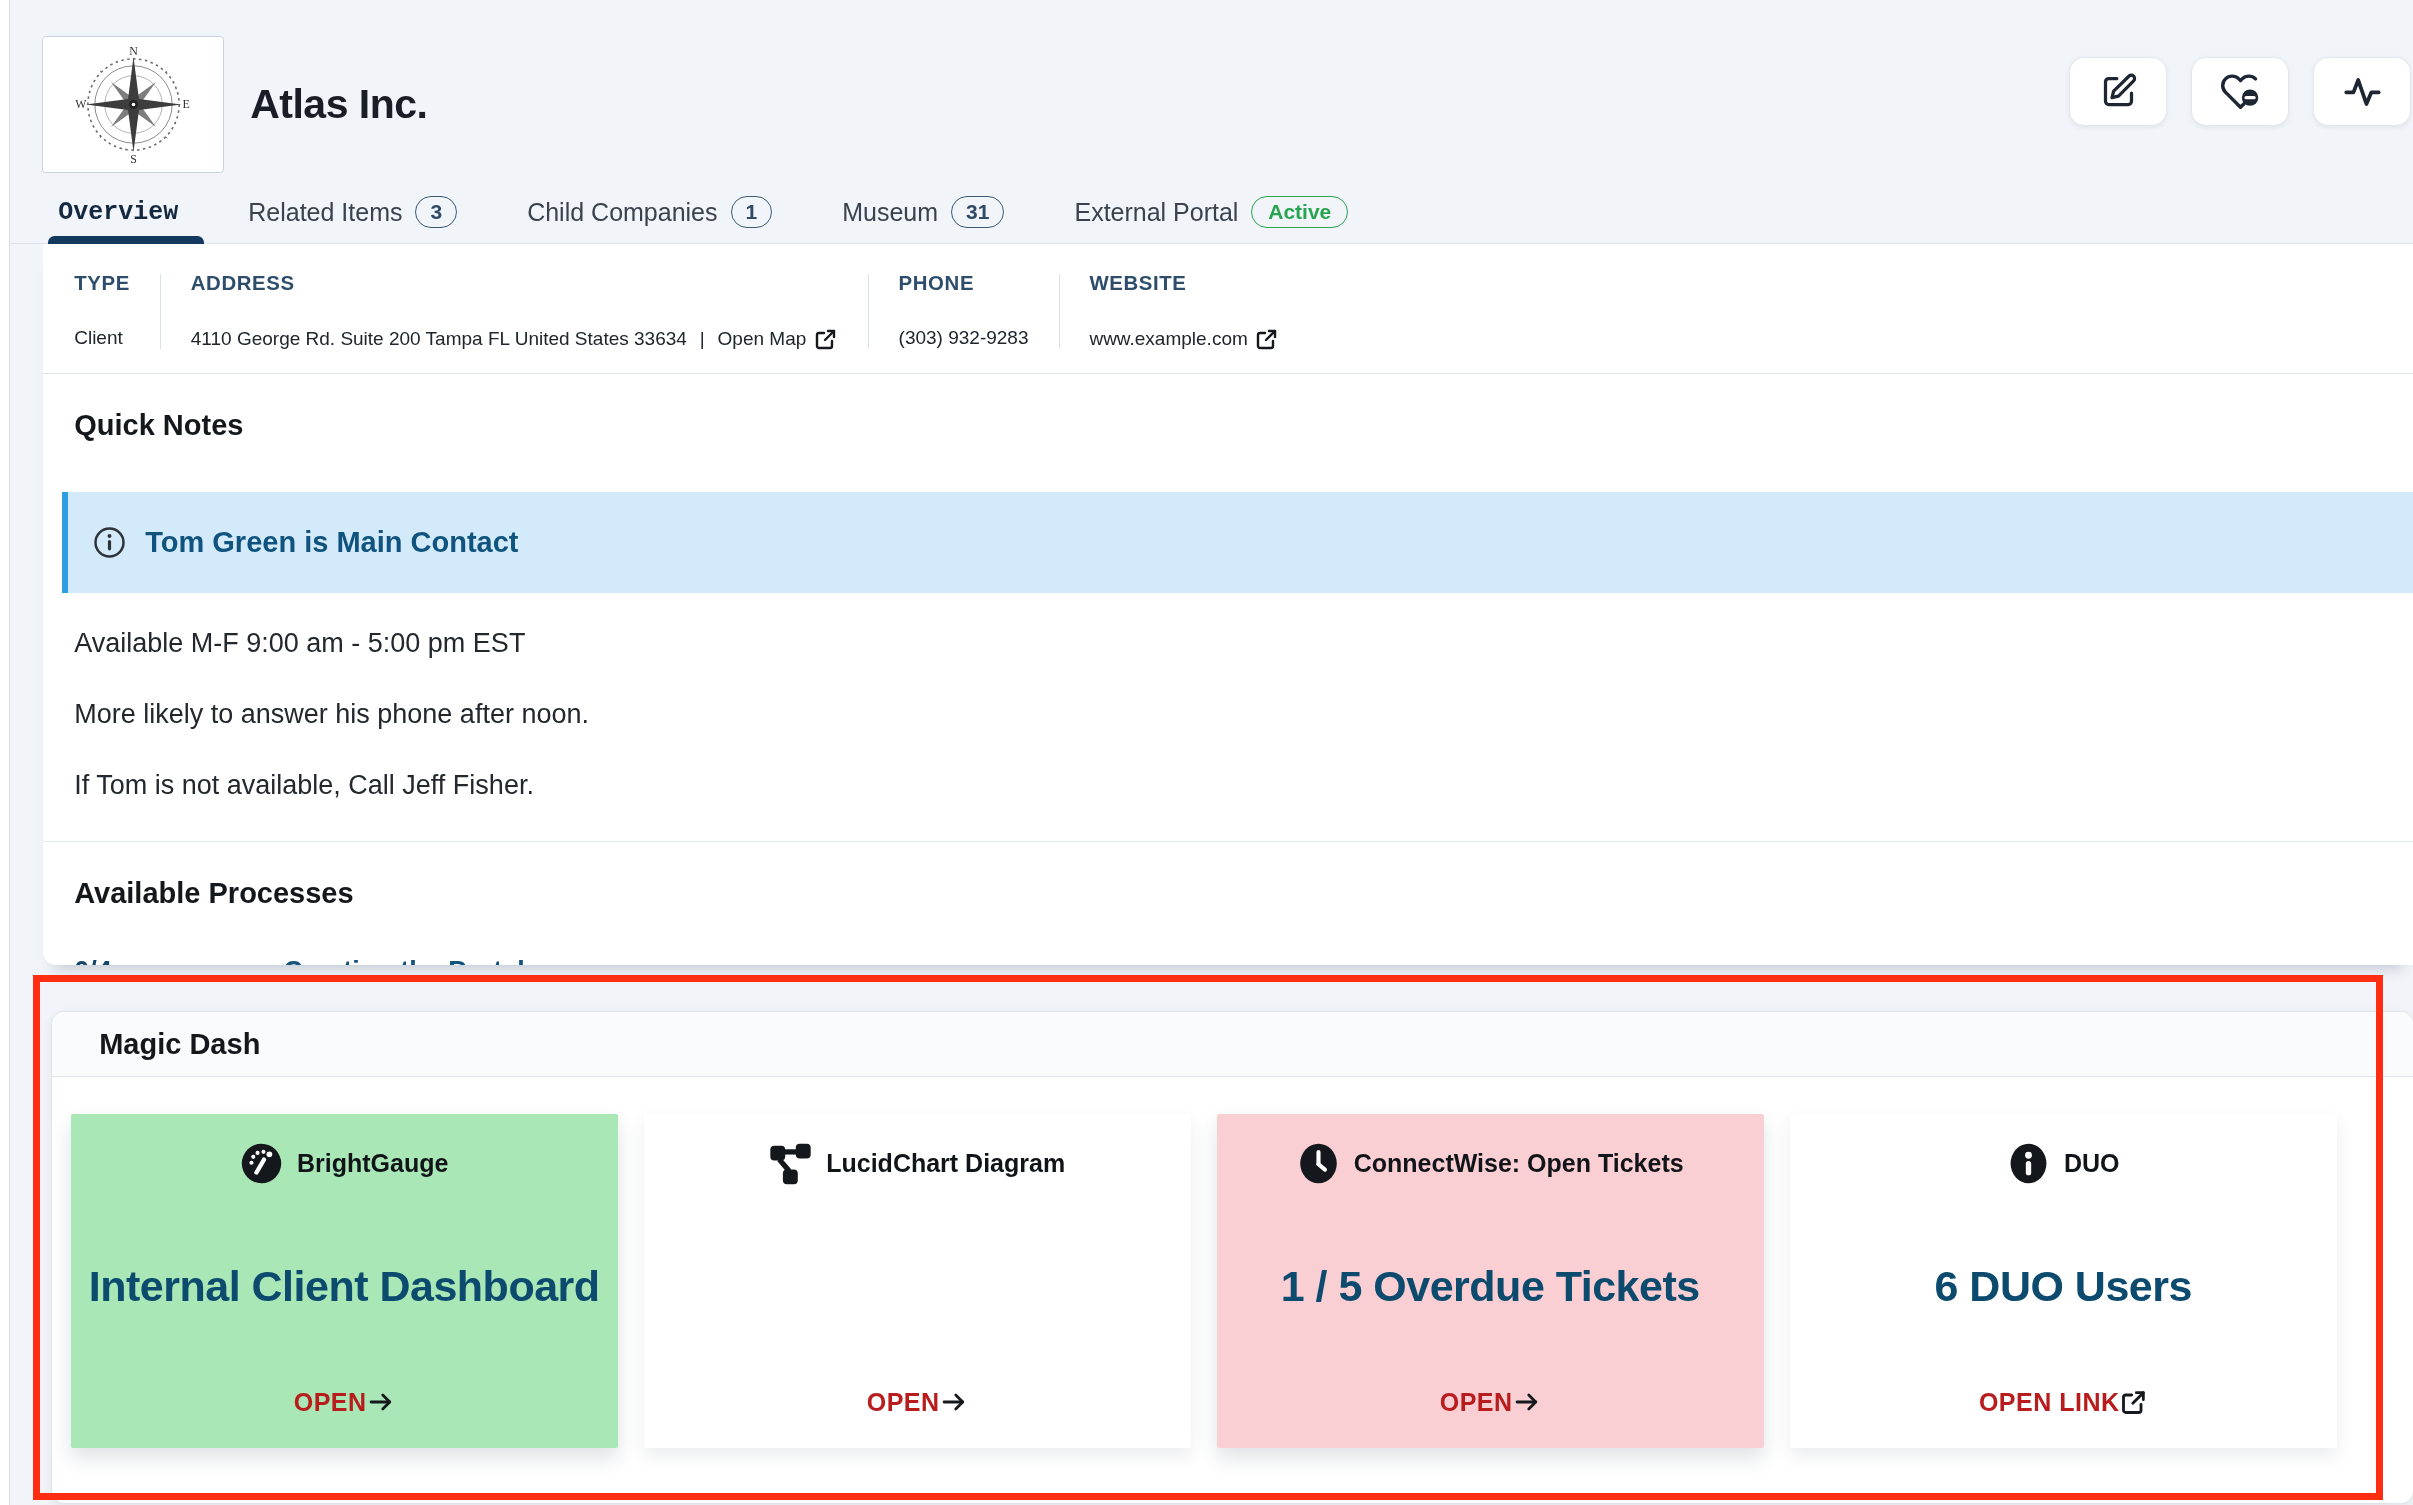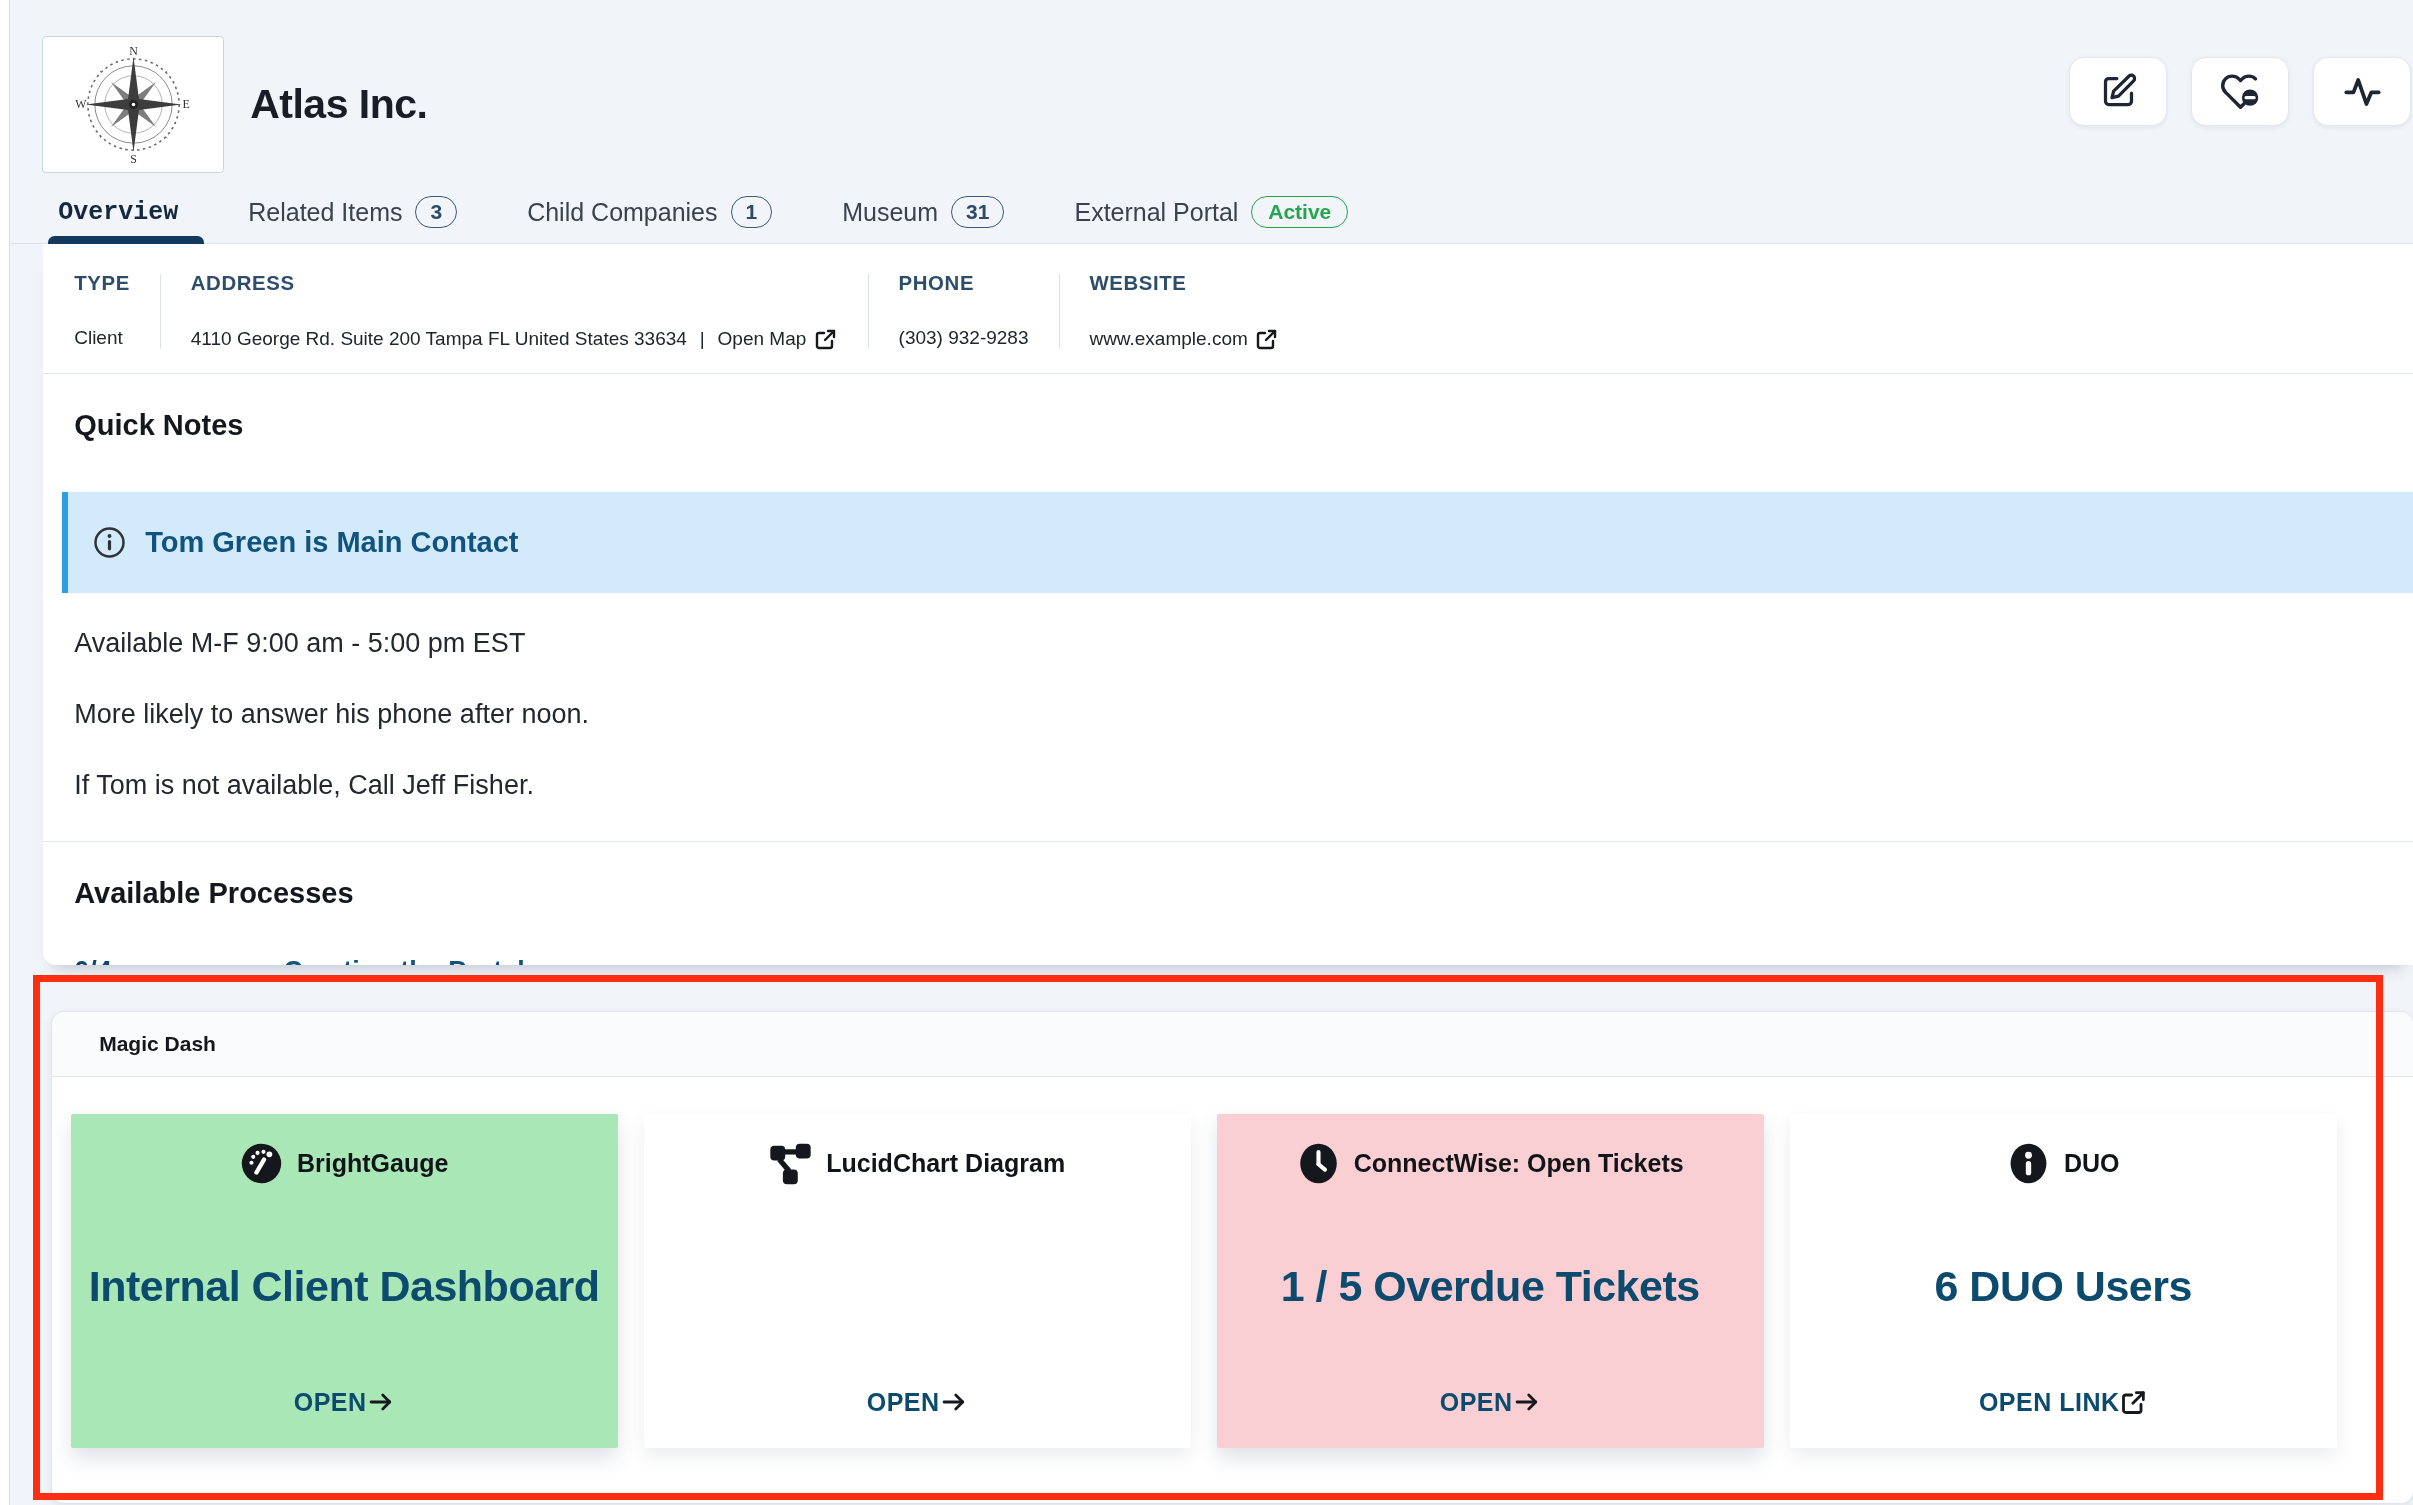--- a/index.html
+++ b/index.html
@@ -84,32 +84,32 @@
   
   .magic-card {
     position:relative; margin:46px 0 0 41px; width:2363px; height:493px;
     background:#ffffff; border:0.9px solid #dfe5eb; border-radius:13px;
     box-shadow:0 3.7px 9.3px rgba(60,75,95,.08);
   }
   .magic-header {
     height:65px; display:flex; align-items:center; padding-left:47px;
     background:#fafbfd; border-bottom:0.9px solid #e0e6ec; border-radius:13px 13px 0 0;
   }
-  .magic-header .section-heading { font-size:21px; }
+  .magic-header .section-heading { font-size:29px; }
   .tiles { display:flex; gap:26px; padding:37px 0 0 18.5px; }
   .tile {
     width:547px; height:334px; border-radius:1.9px;
     display:flex; flex-direction:column; align-items:center; justify-content:space-between;
     padding:28px 9.3px 31.5px; cursor:pointer;
     box-shadow:0 9.3px 20.4px rgba(40,60,80,.15);
   }
   .tile.white { box-shadow:0 7.4px 16.7px rgba(40,60,80,.09); }
   .tile-head { display:flex; align-items:center; gap:14px; font-size:25px; font-weight:700; color:#111418; }
   .tile-title { font-size:43px; font-weight:700; color:#0c4a6e; letter-spacing:-0.5px; text-align:center; }
-  .tile-action { display:flex; align-items:center; font-size:25px; font-weight:700; color:#0c4a6e; letter-spacing:0.5px; }
+  .tile-action { display:flex; align-items:center; font-size:25px; font-weight:700; color:#b91c1c; letter-spacing:0.5px; }
 
   
   .annotation-box {
     position:absolute; left:33px; top:975px; width:2350px; height:525px;
     border:7.4px solid #ff2d12; z-index:50; pointer-events:none;
   }
 
   svg { display:block; }
 </style>
 </head>

